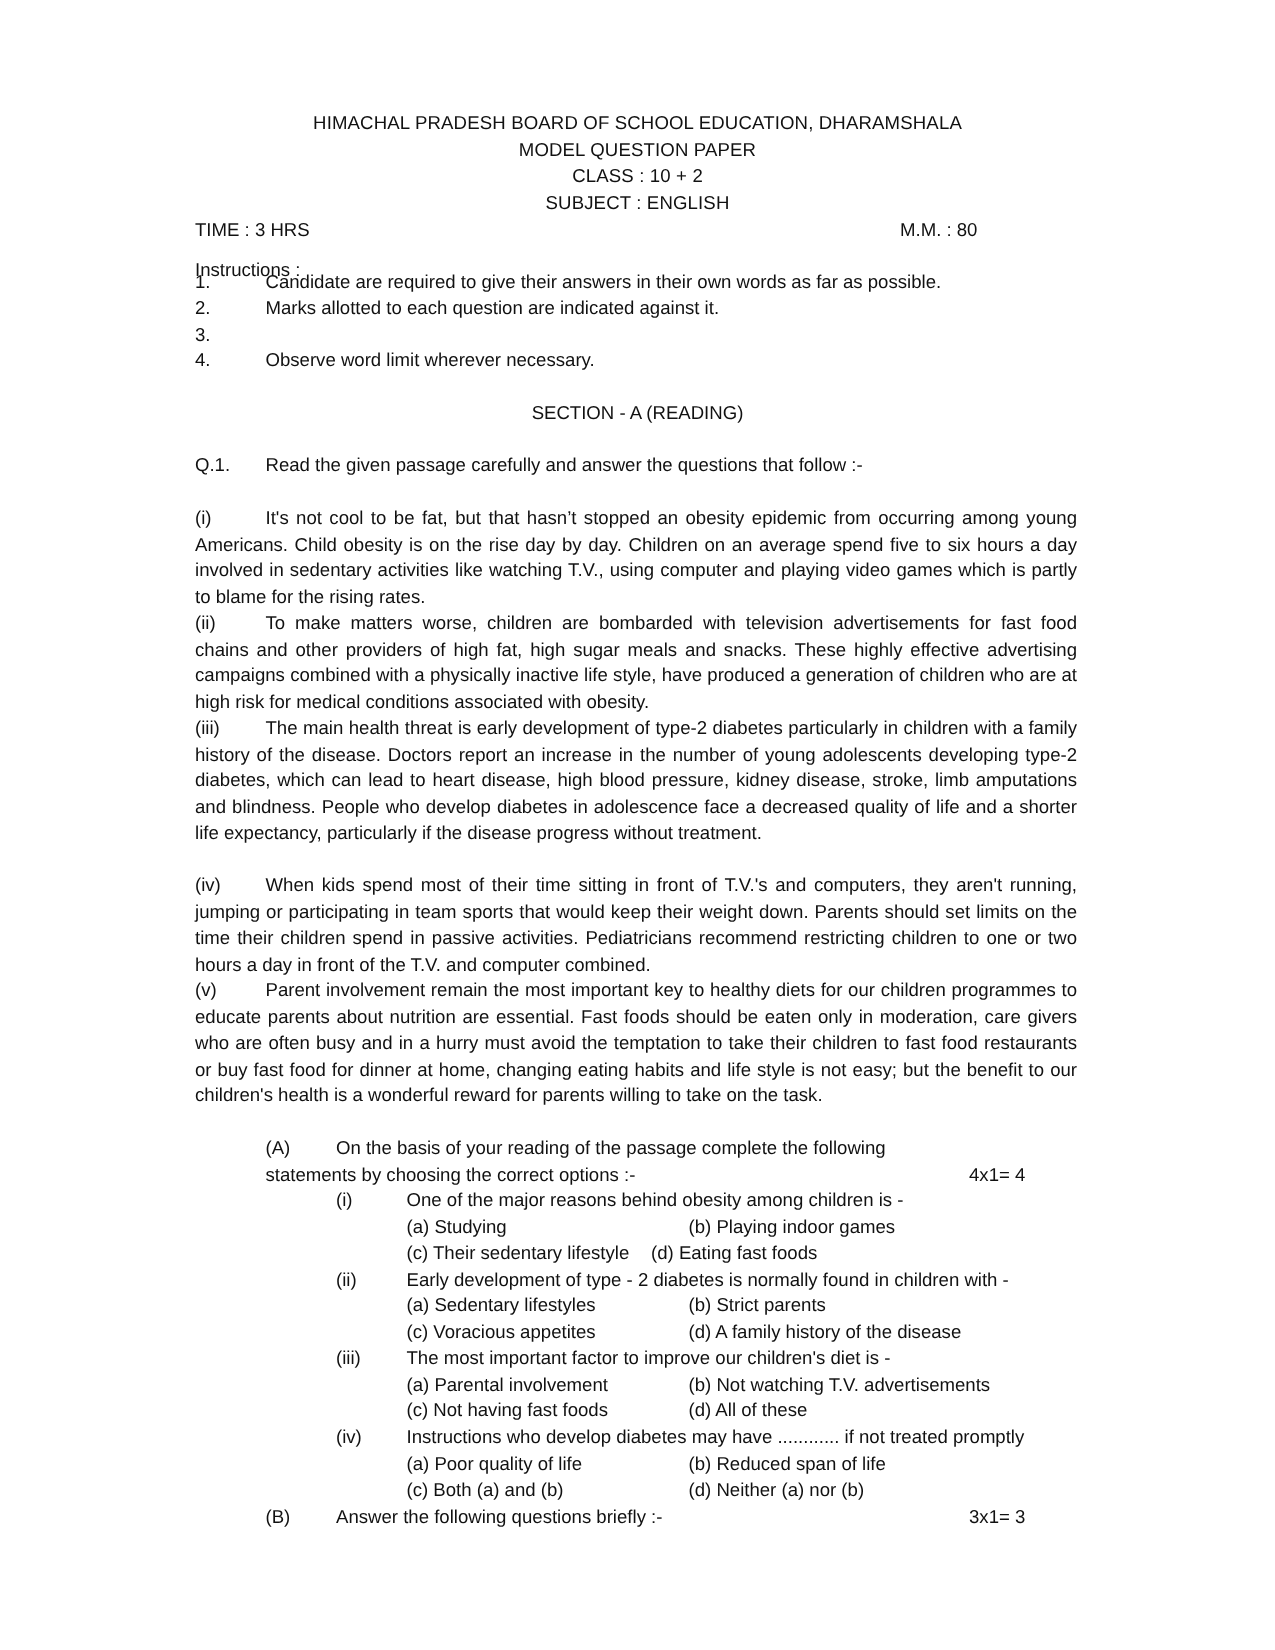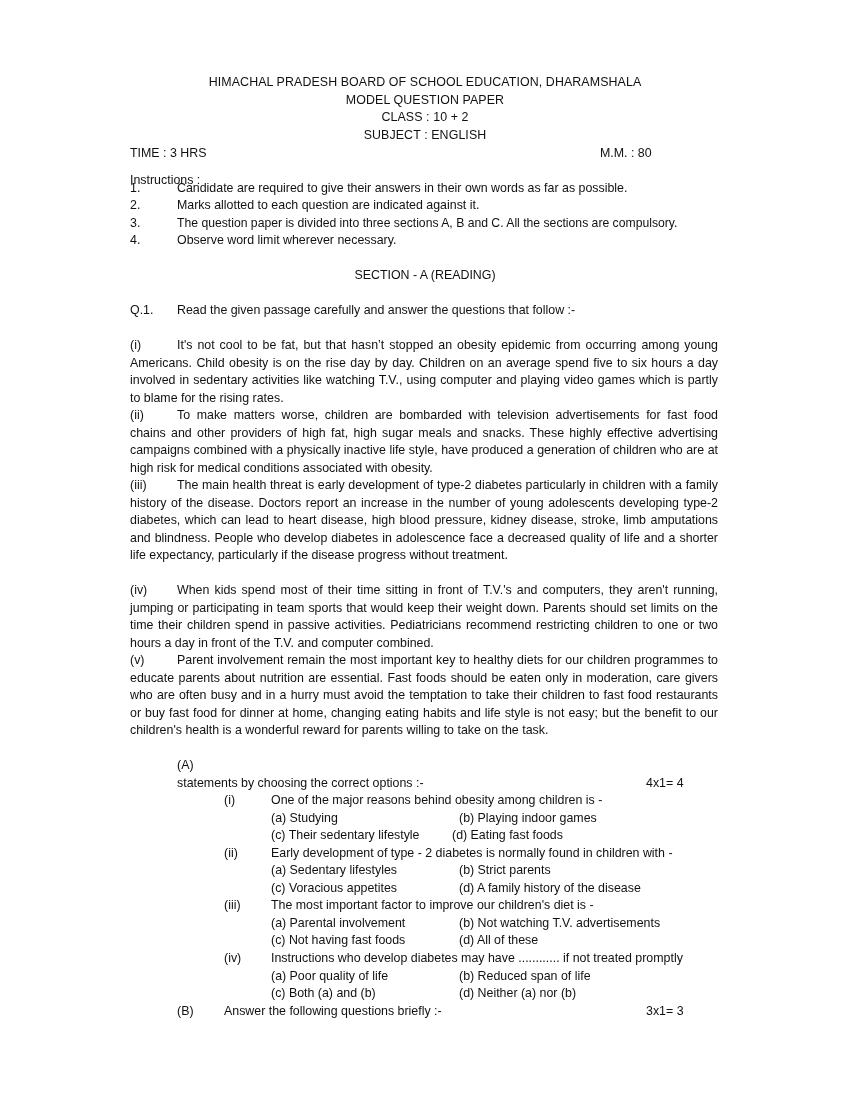--- a/index.html
+++ b/index.html
@@ -32,21 +32,20 @@
   <div class="line" style="top:145px; left:130px;">TIME : 3 HRS</div>
   <div class="line" style="top:145px; left:600px;">M.M. : 80</div>
 
   <div class="line" style="top:172px; left:130px;">Instructions :</div>
 
   <div class="line" style="top:180px; left:130px;">1.</div>
   <div class="line" style="top:180px; left:177px;">Candidate are required to give their answers in their own words as far as possible.</div>
   <div class="line" style="top:197px; left:130px;">2.</div>
   <div class="line" style="top:197px; left:177px;">Marks allotted to each question are indicated against it.</div>
   <div class="line" style="top:215px; left:130px;">3.</div>
-  <div class="line" style="top:215px; left:177px; font-size:12.2px;">The question paper is divided into three sections A, B and C. All the sections are compulsory.</div>
   <div class="line" style="top:232px; left:130px;">4.</div>
   <div class="line" style="top:232px; left:177px;">Observe word limit wherever necessary.</div>
 
   <div class="line center" style="top:267px;">SECTION - A (READING)</div>
 
   <div class="line" style="top:302px; left:130px;">Q.1.</div>
   <div class="line" style="top:302px; left:177px;">Read the given passage carefully and answer the questions that follow :-</div>
 
   <div class="just" style="top:337px;">
     <span class="lbl">(i)</span><span>It's not cool to be fat, but that hasn’t stopped an obesity epidemic from occurring among young Americans. Child obesity is on the rise day by day. Children on an average spend five to six hours a day involved in sedentary activities like watching T.V., using computer and playing video games which is partly to blame for the rising rates.</span>
@@ -58,29 +57,30 @@
     <span class="lbl">(iii)</span><span>The main health threat is early development of type-2 diabetes particularly in children with a family history of the disease. Doctors report an increase in the number of young adolescents developing type-2 diabetes, which can lead to heart disease, high blood pressure, kidney disease, stroke, limb amputations and blindness.  People who develop diabetes in adolescence face a decreased quality of life and a shorter life expectancy, particularly if the disease progress without treatment.</span>
   </div>
   <div class="just" style="top:582px;">
     <span class="lbl">(iv)</span><span>When kids spend most of their time sitting in front of T.V.'s and computers, they aren't running, jumping or participating in team sports that would keep their weight down. Parents should set limits on the time their children spend in passive activities. Pediatricians recommend restricting children to one or two hours a day in front of the T.V. and computer combined.</span>
   </div>
   <div class="just" style="top:652px;">
     <span class="lbl">(v)</span><span>Parent involvement remain the most important key to healthy diets for our children programmes to educate parents about nutrition are essential. Fast foods should be eaten only in moderation, care givers who are often busy and in a hurry must avoid the temptation to take their children to fast food restaurants or buy fast food for dinner at home, changing eating habits and life style is not easy; but the benefit to our children's health is a wonderful reward for parents willing to take on the task.</span>
   </div>
 
   <div class="col" style="top:757px; left:177px;">(A)</div>
+  <div class="col" style="top:757px; left:224px;">On the basis of your reading of the passage complete the following</div>
   <div class="col" style="top:775px; left:177px;">statements by choosing the correct options :-</div>
   <div class="col" style="top:775px; left:646px;">4x1= 4</div>
 
   <div class="col" style="top:792px; left:224px;">(i)</div>
   <div class="col" style="top:792px; left:271px;">One of the major reasons behind obesity among children is -</div>
   <div class="col" style="top:810px; left:271px;">(a) Studying</div>
   <div class="col" style="top:810px; left:459px;">(b) Playing indoor games</div>
   <div class="col" style="top:827px; left:271px;">(c) Their sedentary lifestyle</div>
-  <div class="col" style="top:827px; left:452px;">(d) Eating fast foods</div>
+  <div class="col" style="top:827px; left:434px;">(d) Eating fast foods</div>
 
   <div class="col" style="top:845px; left:224px;">(ii)</div>
   <div class="col" style="top:845px; left:271px;">Early development of type - 2 diabetes is normally found in children with -</div>
   <div class="col" style="top:862px; left:271px;">(a) Sedentary lifestyles</div>
   <div class="col" style="top:862px; left:459px;text-align:center;">(b) Strict parents</div>
   <div class="col" style="top:880px; left:271px;">(c) Voracious appetites</div>
   <div class="col" style="top:880px; left:459px;">(d) A family history of the disease</div>
 
   <div class="col" style="top:897px; left:224px;">(iii)</div>
   <div class="col" style="top:897px; left:271px;">The most important factor to improve our children's diet is -</div>

